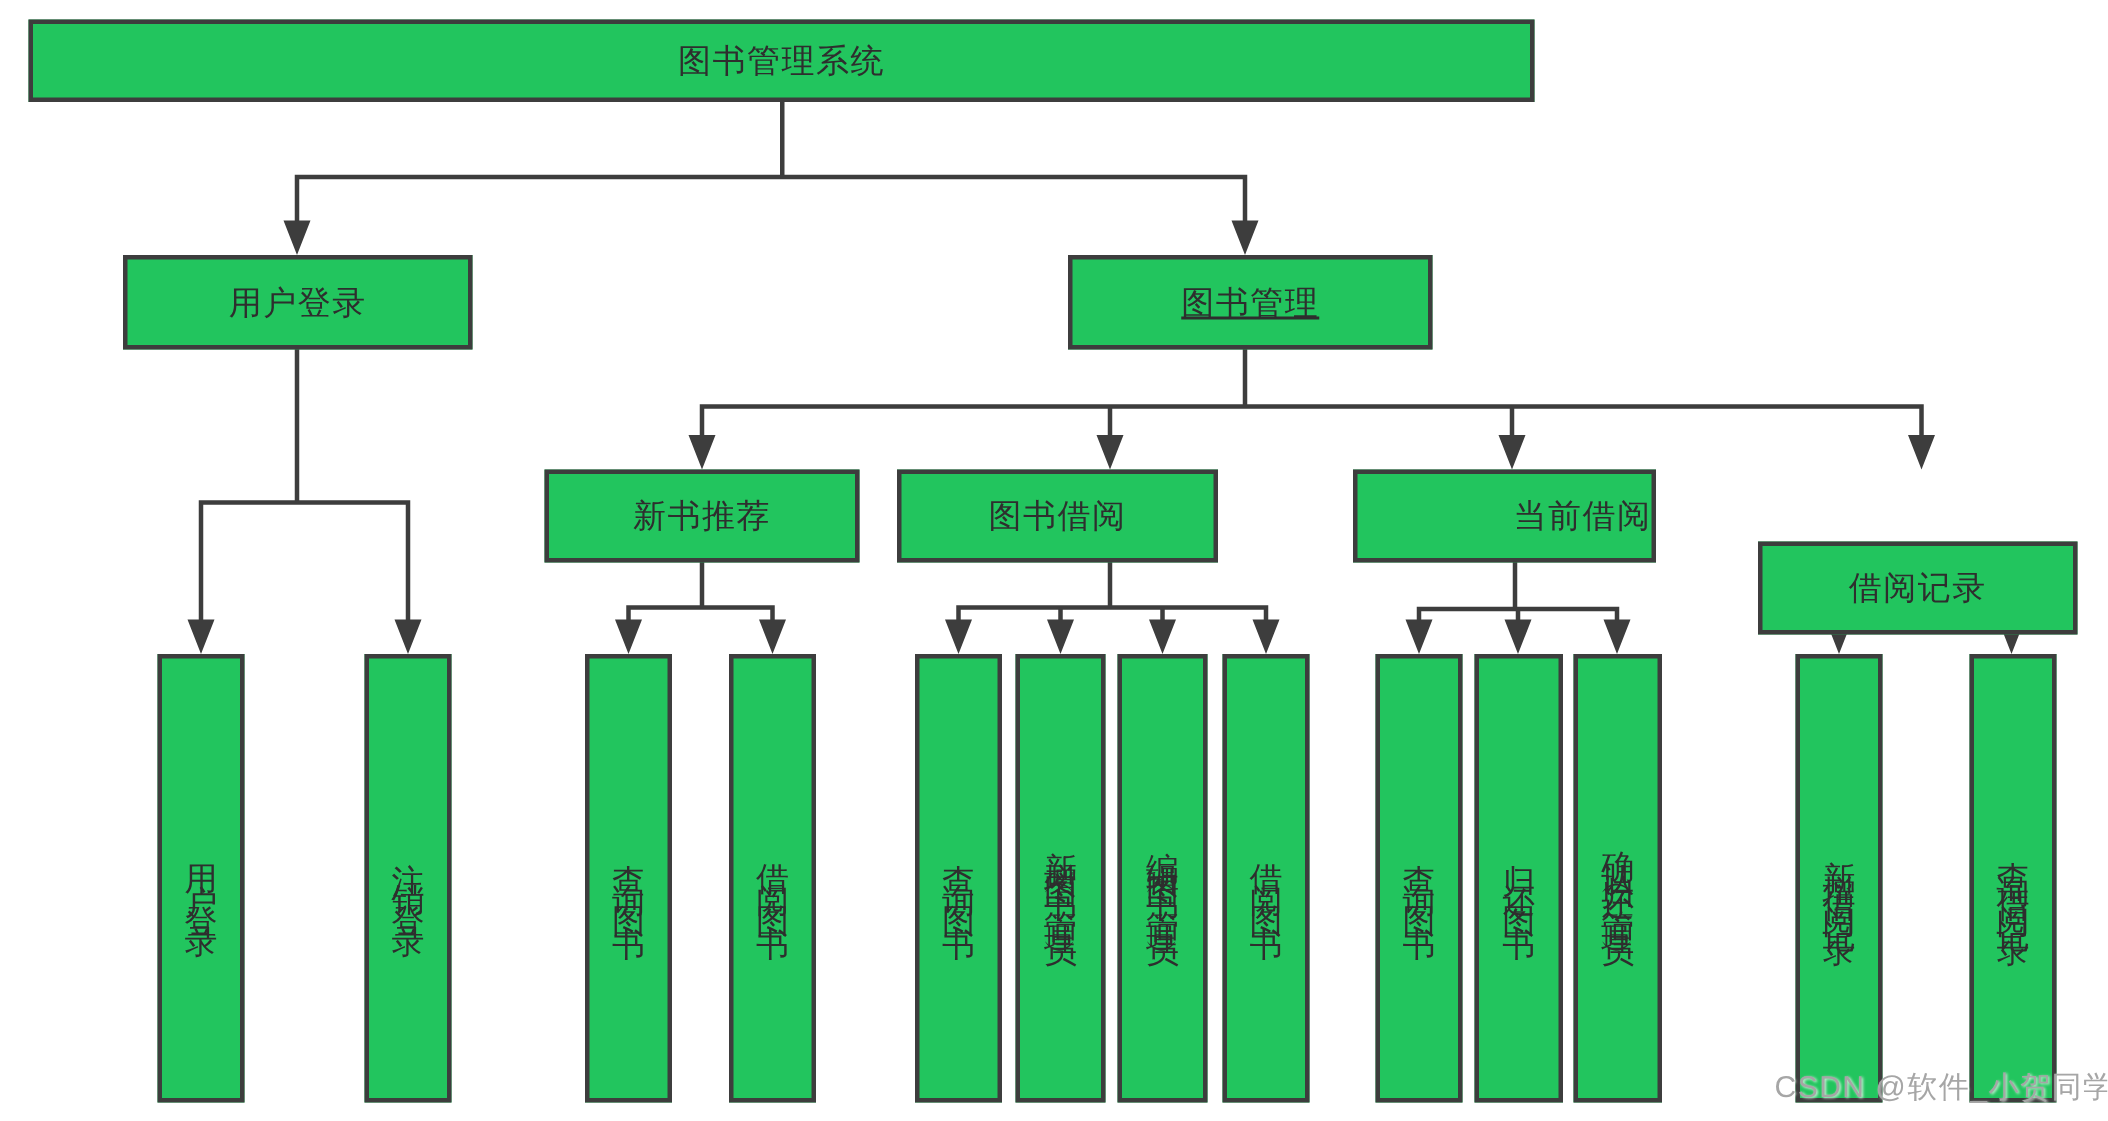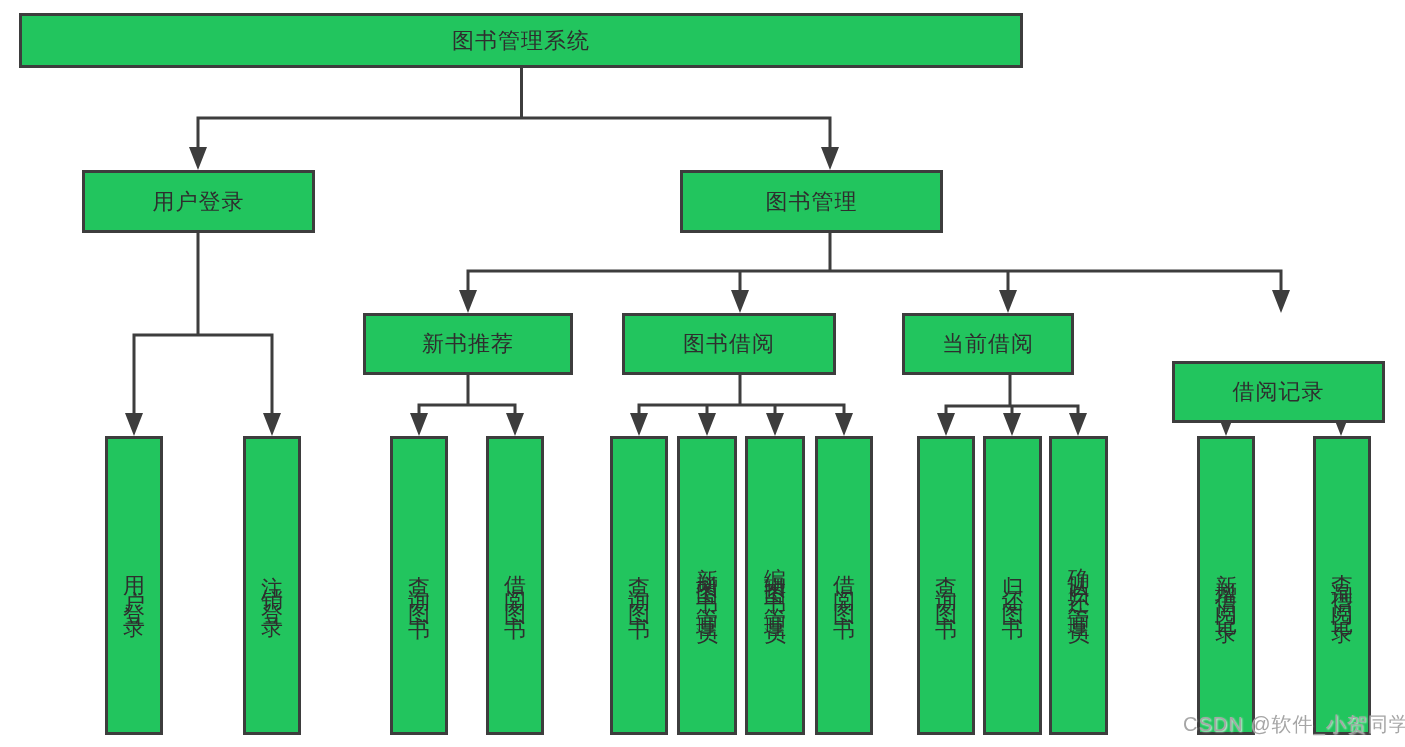--- a/index.html
+++ b/index.html
@@ -102,31 +102,31 @@
       M1332 413 L1350 413 L1341 436 Z"></path>
   </svg>
 
   <div class="box root">
     <span>图书管理系统</span>
   </div>
 
   <div class="box lvl1" style="left:82px;width:233px;">
     <span>用户登录</span>
   </div>
-  <div class="box lvl1" style="left:680px;width:263px;">
+  <div class="box lvl1" style="left:712px;width:243px;text-decoration:underline;">
     <span>图书管理</span>
   </div>
 
   <div class="box lvl2" style="left:363px;width:210px;">
     <span>新书推荐</span>
   </div>
-  <div class="box lvl2" style="left:622px;width:214px;">
+  <div class="box lvl2" style="left:598px;width:214px;">
     <span>图书借阅</span>
   </div>
-  <div class="box lvl2" style="left:902px;width:172px;">
+  <div class="box lvl2" style="left:902px;width:202px;justify-content:flex-end;">
     <span>当前借阅</span>
   </div>
   <div class="box lvl2" style="left:1172px;width:213px;margin-top:48px;">
     <span>借阅记录</span>
   </div>
 
   <div class="box leaf" style="left:105px;">
     <span class="v gap-lg">用户登录</span>
   </div>
   <div class="box leaf" style="left:243px;">

